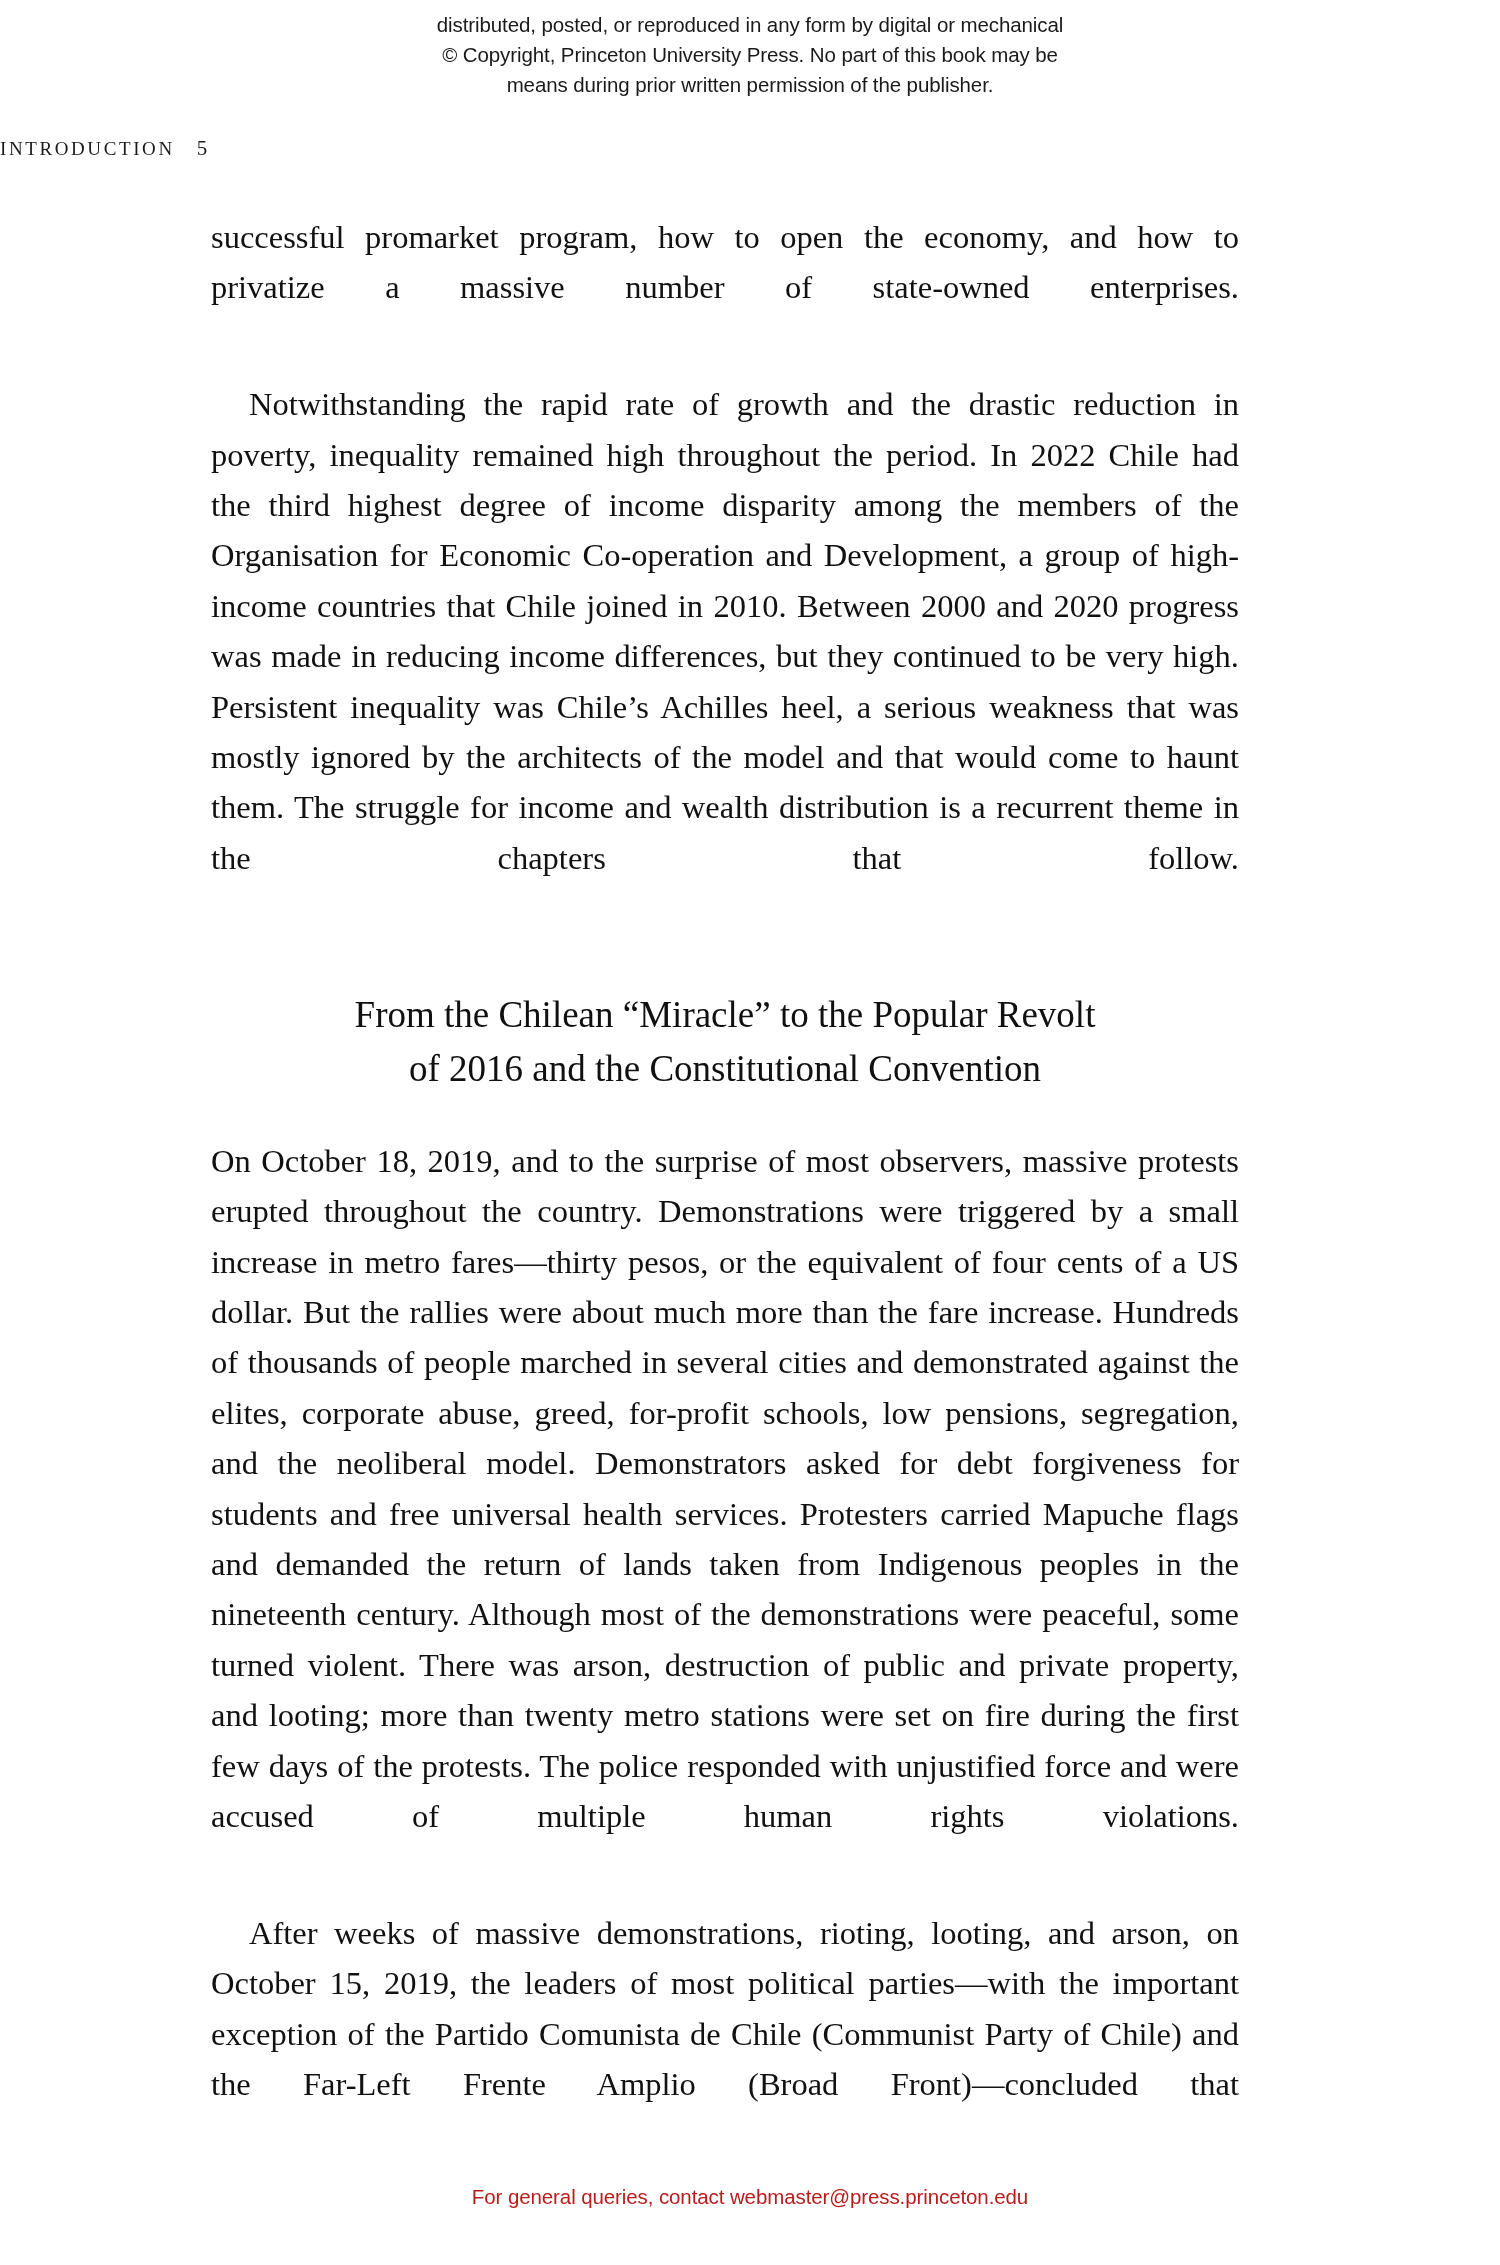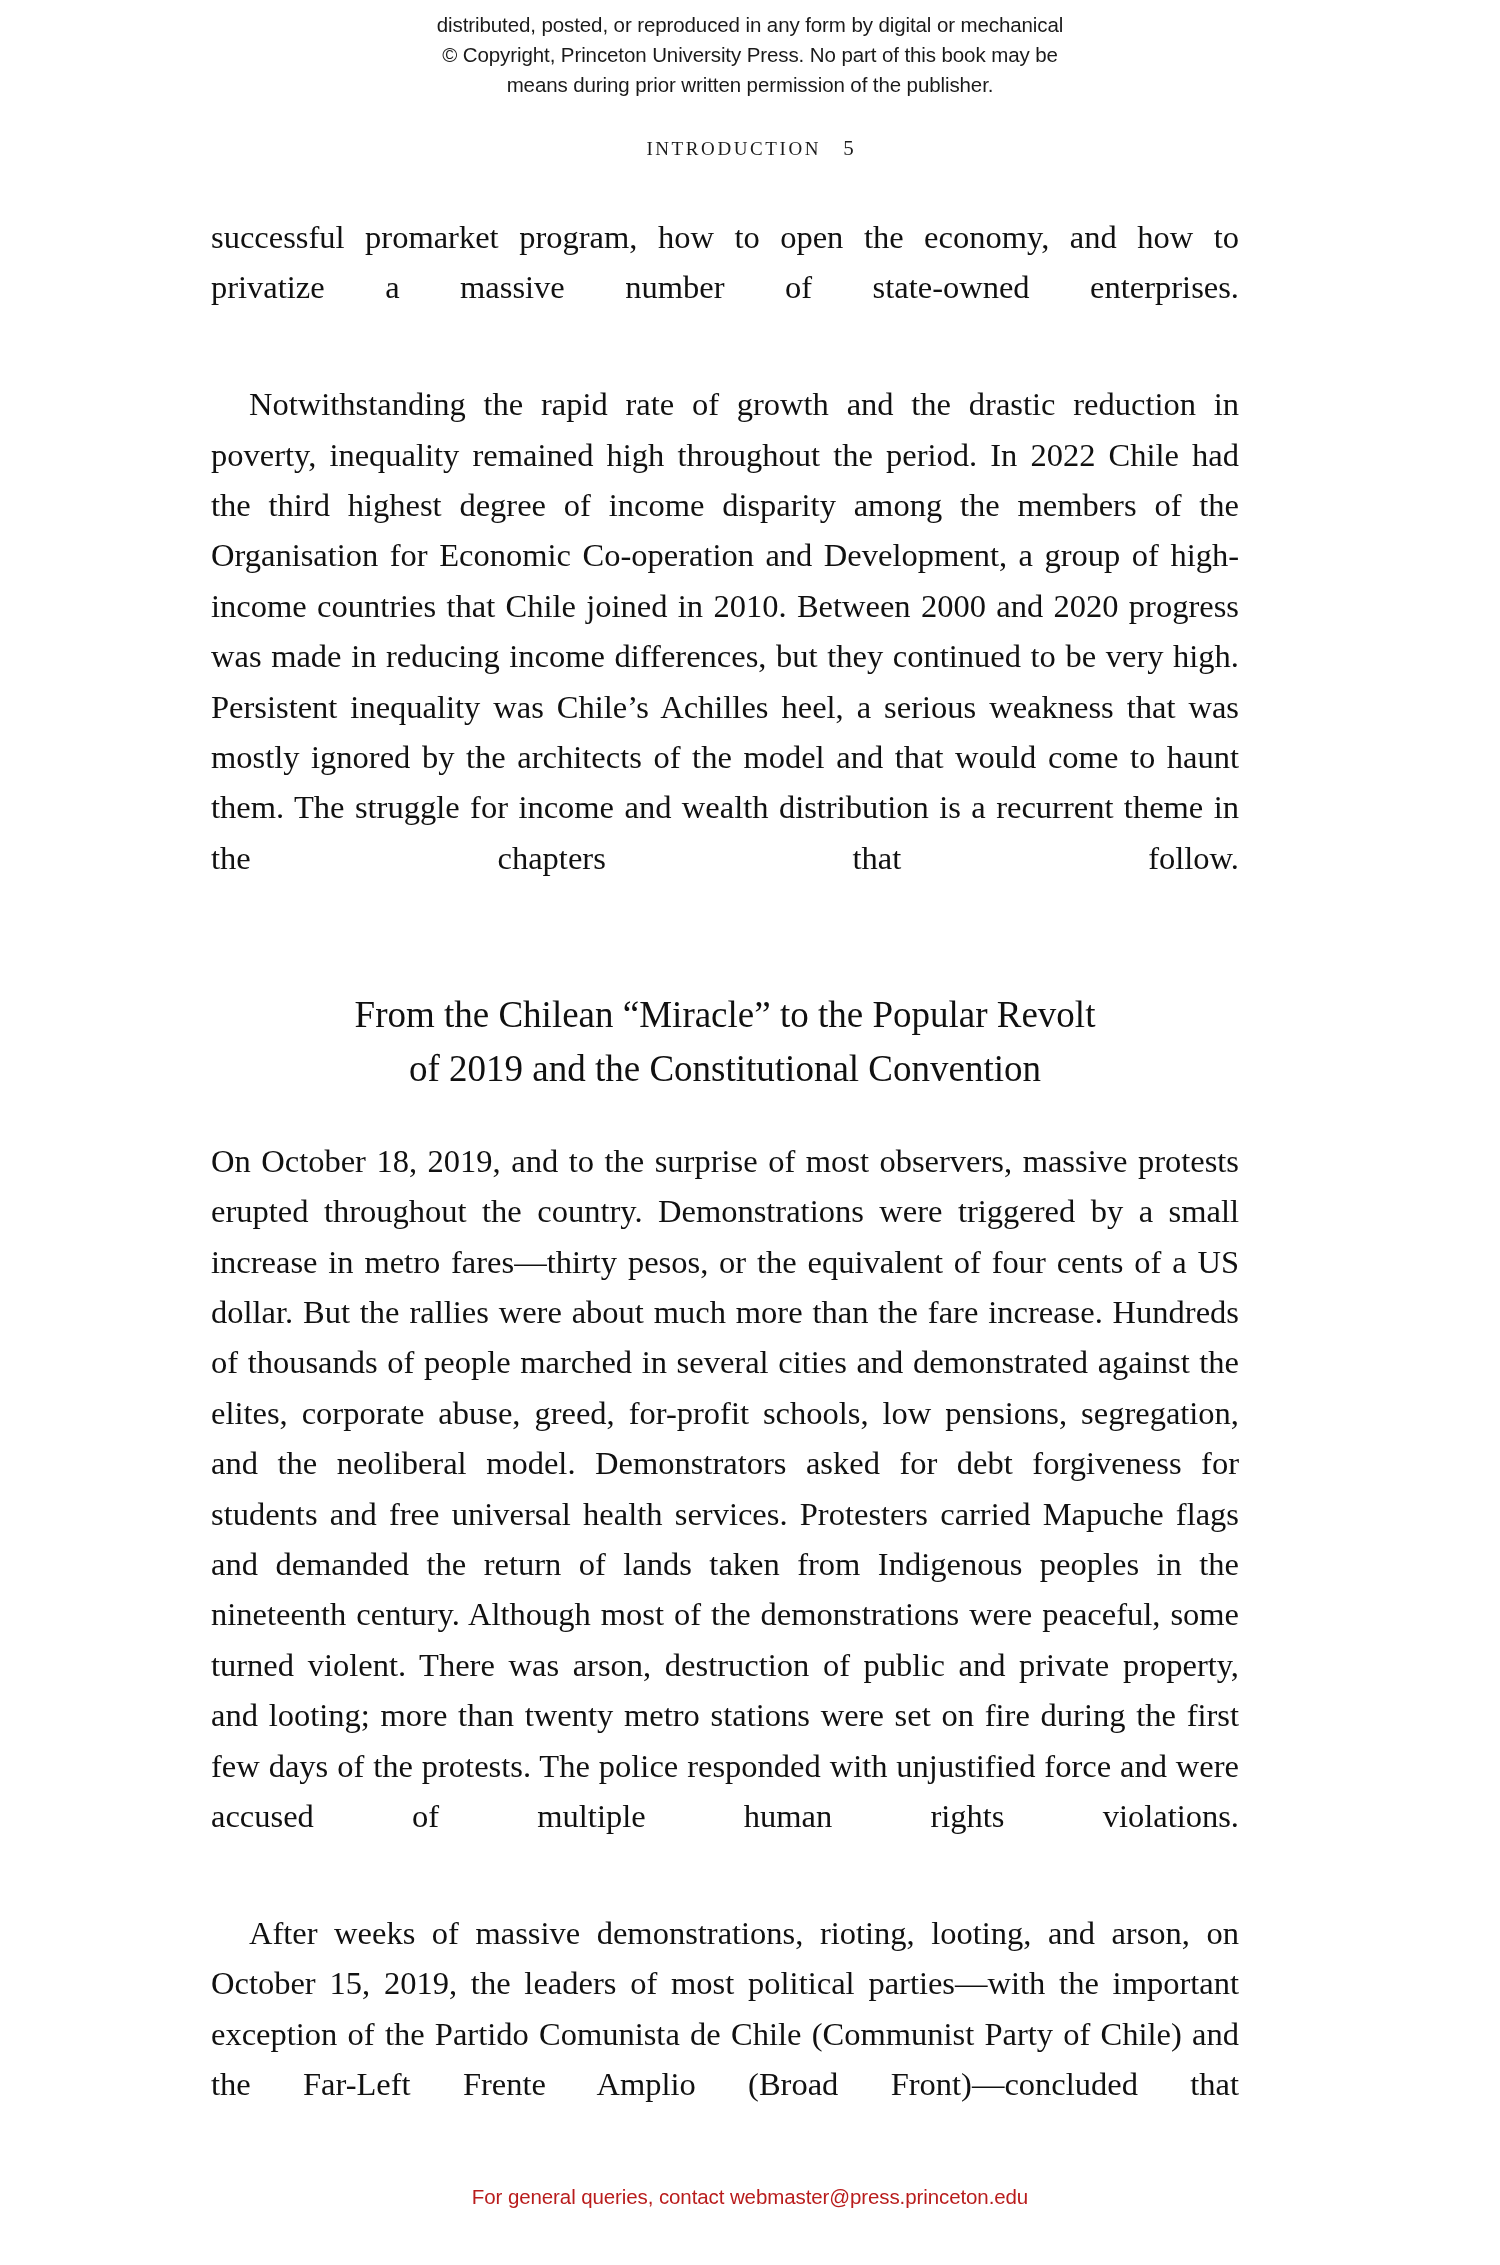--- a/index.html
+++ b/index.html
@@ -35,21 +35,21 @@
     display: block;
     white-space: nowrap;
   }
 
   
   .running-head {
     position: absolute;
     left: 0;
     top: 136px;
     width: 1500px;
-    text-align: center;
+    text-align: left;
     font-family: "Liberation Serif", "DejaVu Serif", serif;
     font-size: 19px;
     letter-spacing: 2.6px;
     color: #1b1b1b;
   }
   .running-head .rh-folio {
     margin-left: 22px;
     letter-spacing: 0;
     font-size: 21px;
   }
@@ -133,21 +133,21 @@
 
   <div class="textblock">
 
     <p class="body-par">successful promarket program, how to open the economy, and how to privatize a massive number of state-owned enterprises.</p>
 
     <p class="body-par indent">Notwithstanding the rapid rate of growth and the drastic reduction in poverty, inequality remained high throughout the period. In 2022 Chile had the third highest degree of income disparity among the members of the Organisation for Economic Co-operation and Development, a group of high-income countries that Chile joined in 2010. Between 2000 and 2020 progress was made in reducing income differences, but they continued to be very high. Persistent inequality was Chile’s Achilles heel, a serious weakness that was mostly ignored by the architects of the model and that would come to haunt them. The struggle for income and wealth distribution is a recurrent theme in the chapters that follow.</p>
 
     <div class="heading-wrap">
       <h2 class="section-heading">
         <span class="hl">From the Chilean “Miracle” to the Popular Revolt</span>
-        <span class="hl">of 2019 and the Constitutional Convention</span>
+        <span class="hl">of 2016 and the Constitutional Convention</span>
       </h2>
     </div>
 
     <p class="body-par">On October 18, 2019, and to the surprise of most observers, massive protests erupted throughout the country. Demonstrations were triggered by a small increase in metro fares—thirty pesos, or the equivalent of four cents of a US dollar. But the rallies were about much more than the fare increase. Hundreds of thousands of people marched in several cities and demonstrated against the elites, corporate abuse, greed, for-profit schools, low pensions, segregation, and the neoliberal model. Demonstrators asked for debt forgiveness for students and free universal health services. Protesters carried Mapuche flags and demanded the return of lands taken from Indigenous peoples in the nineteenth century. Although most of the demonstrations were peaceful, some turned violent. There was arson, destruction of public and private property, and looting; more than twenty metro stations were set on fire during the first few days of the protests. The police responded with unjustified force and were accused of multiple human rights violations.</p>
 
     <p class="body-par indent">After weeks of massive demonstrations, rioting, looting, and arson, on October 15, 2019, the leaders of most political parties—with the important exception of the Partido Comunista de Chile (Communist Party of Chile) and the Far-Left Frente Amplio (Broad Front)—concluded that</p>
 
   </div>
 
   <div class="footer-note">For general queries, contact webmaster@press.princeton.edu</div>

